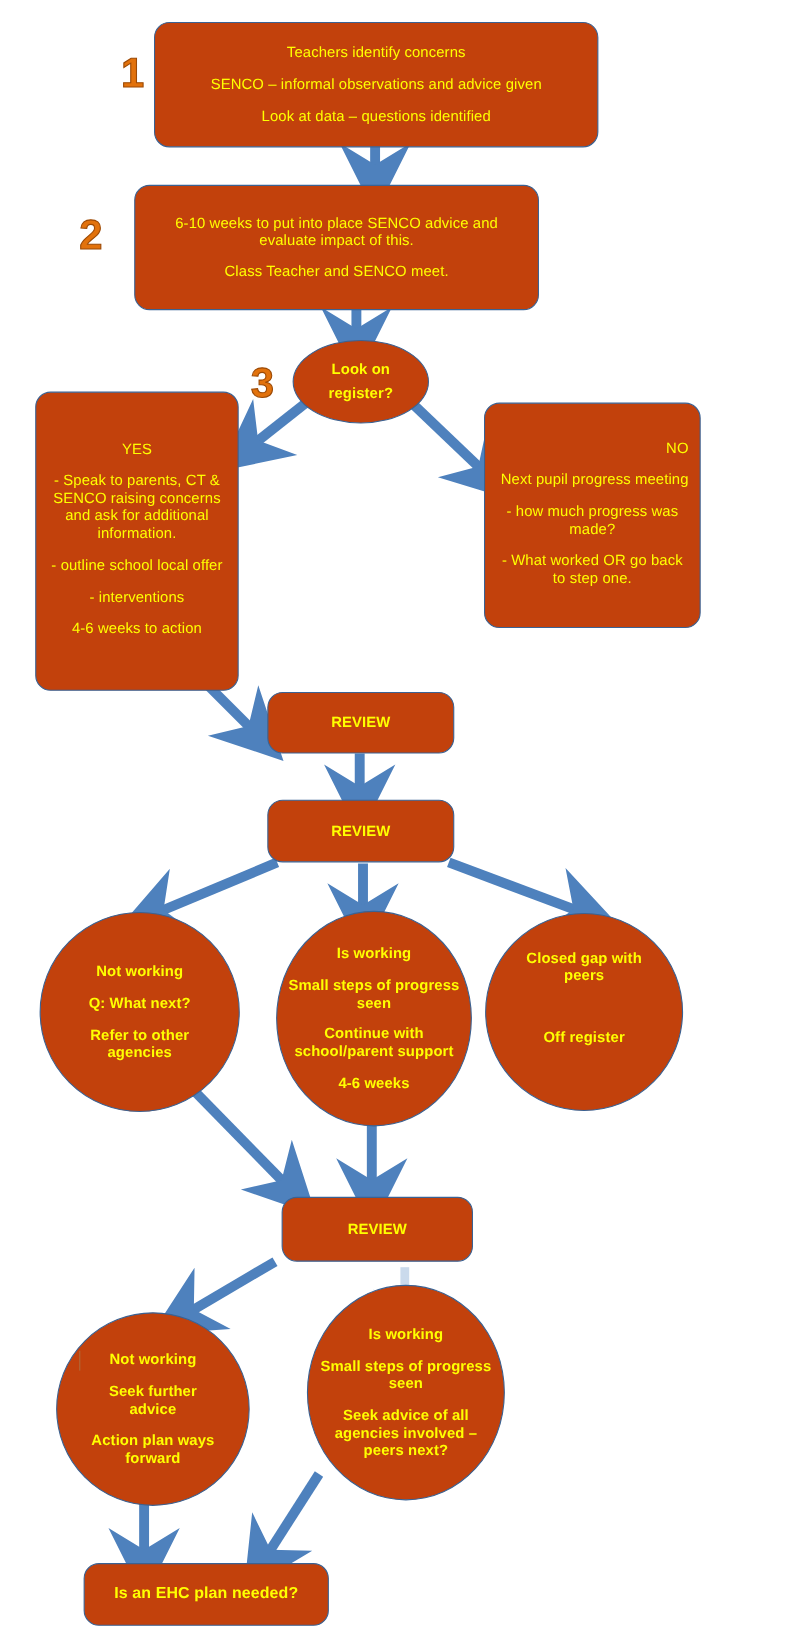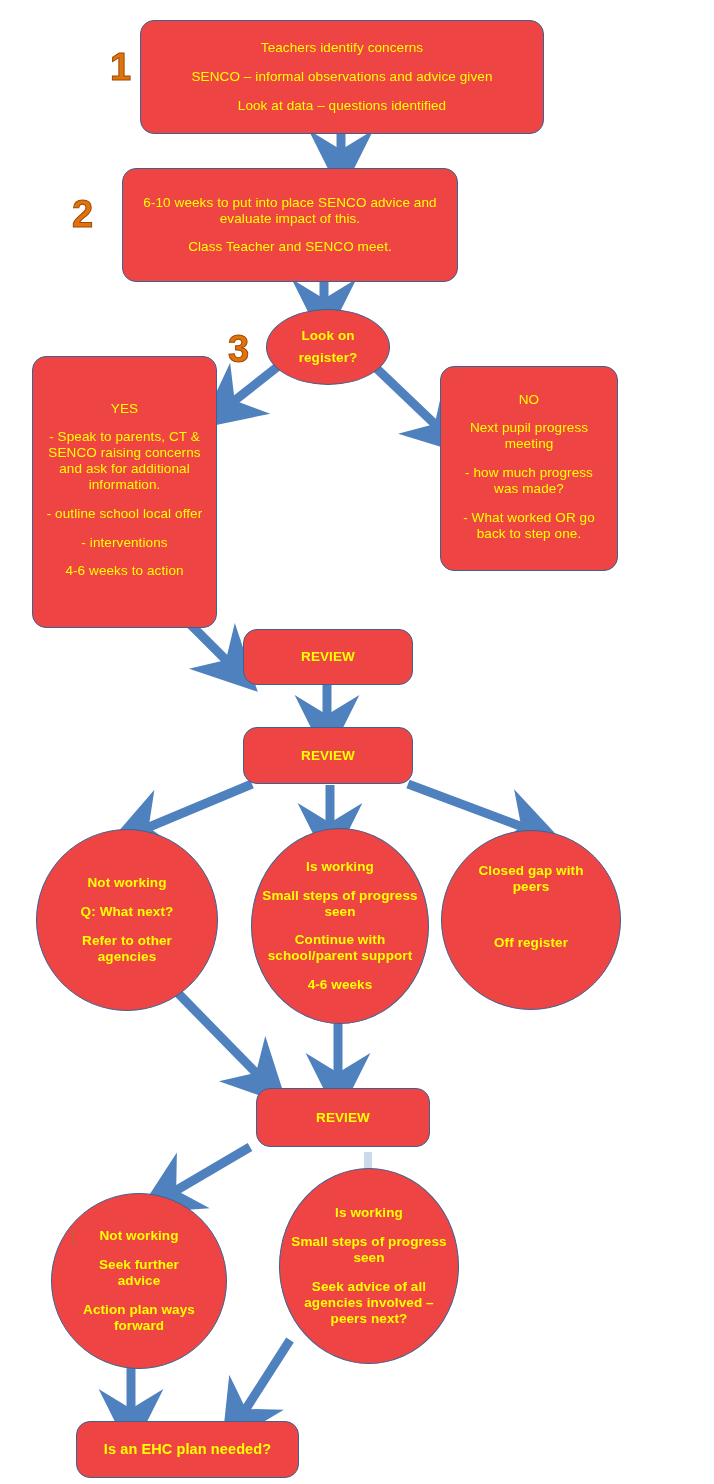--- a/index.html
+++ b/index.html
@@ -21,21 +21,21 @@
     position: absolute;
     left: 0;
     top: 0;
     width: 714px;
     height: 1484px;
     pointer-events: none;
   }
   .node {
     position: absolute;
     box-sizing: border-box;
-    background: #ef4444;
+    background: #c2410c;
     border: 1px solid #3A6293;
     color: #FFFF00;
     display: flex;
     flex-direction: column;
     align-items: center;
     justify-content: center;
     text-align: center;
     z-index: 5;
   }
   .node.rect {
@@ -135,39 +135,39 @@
   <div class="stepnum" style="left:110px; top:48px;">1</div>
   <div class="stepnum" style="left:72px; top:195px;">2</div>
   <div class="stepnum" style="left:228px; top:330px;">3</div>
 
   <div class="node rect thin" style="left:140px; top:20px; width:404px; height:114px;">
     <p>Teachers identify concerns</p>
     <p>SENCO – informal observations and advice given</p>
     <p>Look at data – questions identified</p>
   </div>
 
-  <div class="node rect thin" style="left:122px; top:168px; width:336px; height:114px;">
+  <div class="node rect thin" style="left:122px; top:168px; width:368px; height:114px;">
     <p style="max-width:355px;">6-10 weeks to put into place SENCO advice and evaluate impact of this.</p>
     <p>Class Teacher and SENCO meet.</p>
   </div>
 
   <div class="node ellipse bold" style="left:266px; top:309px; width:124px; height:76px;">
     <p style="margin:0;">Look on</p>
     <p style="margin-top:0.5em;">register?</p>
   </div>
 
   <div class="node rect thin" style="left:32px; top:356px; width:185px; height:272px;">
     <p style="margin-top:-4px;">YES</p>
     <p>- Speak to parents, CT &amp; SENCO raising concerns and ask for additional information.</p>
     <p>- outline school local offer</p>
     <p>- interventions</p>
     <p>4-6 weeks to action</p>
   </div>
 
-  <div class="node rect thin" style="left:440px; top:366px; width:178px; height:205px;">
+  <div class="node rect thin" style="left:440px; top:366px; width:197px; height:205px;align-items:flex-end;">
     <p style="margin-top:-4px;">NO</p>
     <p>Next pupil progress meeting</p>
     <p>- how much progress was made?</p>
     <p>- What worked OR go back to step one.</p>
   </div>
 
   <div class="node rect bold" style="left:243px; top:629px; width:170px; height:56px;">
     <p>REVIEW</p>
   </div>
 

